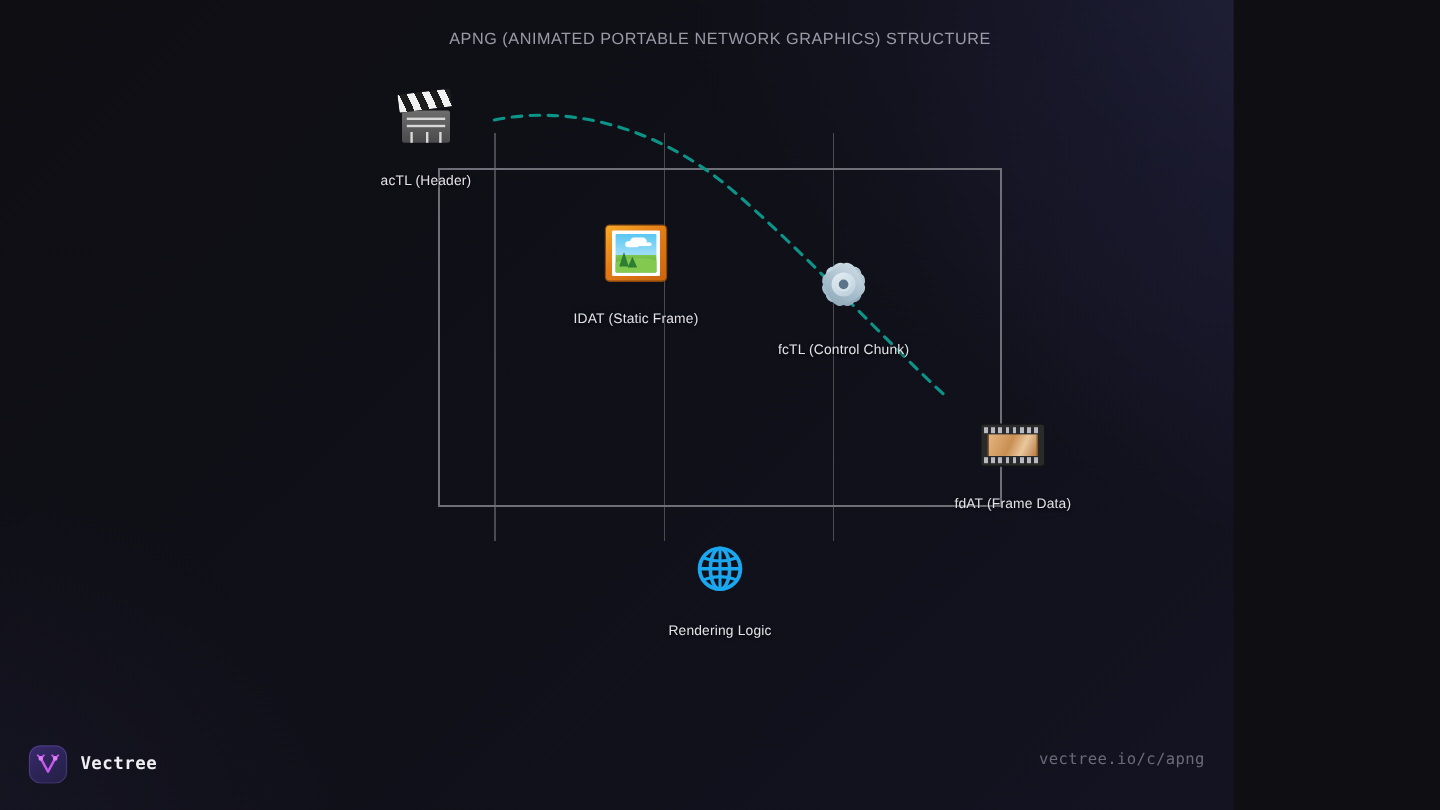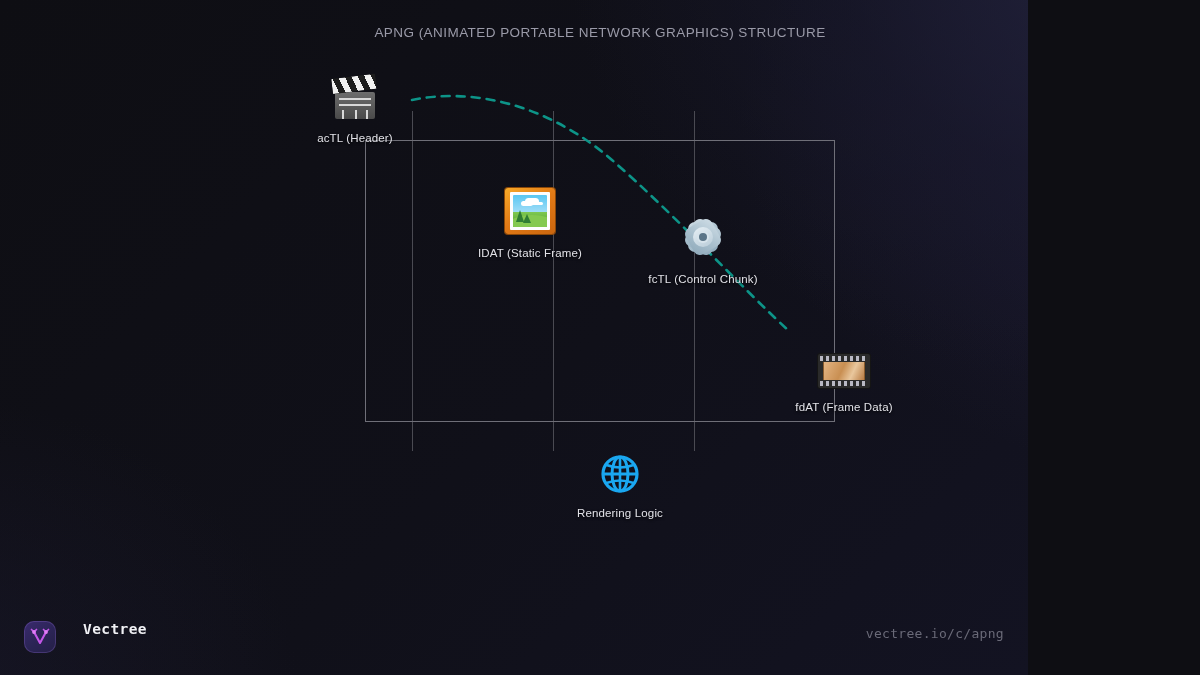--- a/index.html
+++ b/index.html
@@ -44,21 +44,21 @@
     pointer-events:none;
   }
   .node .glyph {
     display:block;
     line-height:1;
     font-family:"DejaVu Sans", sans-serif;
     text-shadow:0 2px 6px rgba(0,0,0,0.65);
   }
   .node .label {
     display:block;
-    margin-top:10px;
+    margin-top:23px;
     font-size:11.5px;
     color:#e2e2e8;
     letter-spacing:0.15px;
     white-space:nowrap;
     text-shadow:0 1px 3px rgba(0,0,0,0.9);
   }
 
   
   .ico { position:relative; display:inline-block; }
 
@@ -173,21 +173,21 @@
   }
 
   
   .ico-globe { width:40px; height:40px; }
   .ico-globe svg { display:block; }
 
   
   .brand {
     position:absolute; left:24px; bottom:22px;
   }
-  .brand-row { display:flex; align-items:flex-start; gap:27px; }
+  .brand-row { display:flex; align-items:center; gap:11px; }
   .brand-mark {
     width:32px; height:32px; border-radius:10px;
     background:linear-gradient(145deg,#3a2a6e 0%,#2b2455 55%,#241f46 100%);
     position:relative; flex:none;
     box-shadow:inset 0 0 0 1px rgba(160,120,230,0.25);
   }
   .brand-mark svg { position:absolute; left:0; top:0; }
   .brand-name {
     font-family:"DejaVu Sans Mono","Liberation Mono", monospace;
     font-size:14.5px; font-weight:700; color:#f0f0f4; letter-spacing:0.4px;
@@ -266,21 +266,21 @@
     <span class="glyph">
       <span class="ico ico-gear" style="margin:0 auto;">
         <span class="g"></span>
         <span class="hub"></span>
         <span class="hole"></span>
       </span>
     </span>
     <span class="label">fcTL (Control Chunk)</span>
   </div>
 
-  <div class="node" style="left:620px; top:454px;">
+  <div class="node" style="left:600px; top:454px;">
     <span class="glyph">
       <span class="ico ico-globe" style="margin:0 auto;">
         <svg width="40" height="40" viewBox="0 0 40 40" xmlns="http://www.w3.org/2000/svg">
           <circle cx="20" cy="20" r="17" fill="none" stroke="#1aa7f0" stroke-width="3.2"></circle>
           <ellipse cx="20" cy="20" rx="8" ry="17" fill="none" stroke="#1aa7f0" stroke-width="3"></ellipse>
           <line x1="3" y1="20" x2="37" y2="20" stroke="#1aa7f0" stroke-width="3"></line>
           <path d="M 6.5 11 Q 20 16 33.5 11" fill="none" stroke="#1aa7f0" stroke-width="2.6"></path>
           <path d="M 6.5 29 Q 20 24 33.5 29" fill="none" stroke="#1aa7f0" stroke-width="2.6"></path>
           <line x1="20" y1="3" x2="20" y2="37" stroke="#1aa7f0" stroke-width="2.6"></line>
         </svg>

